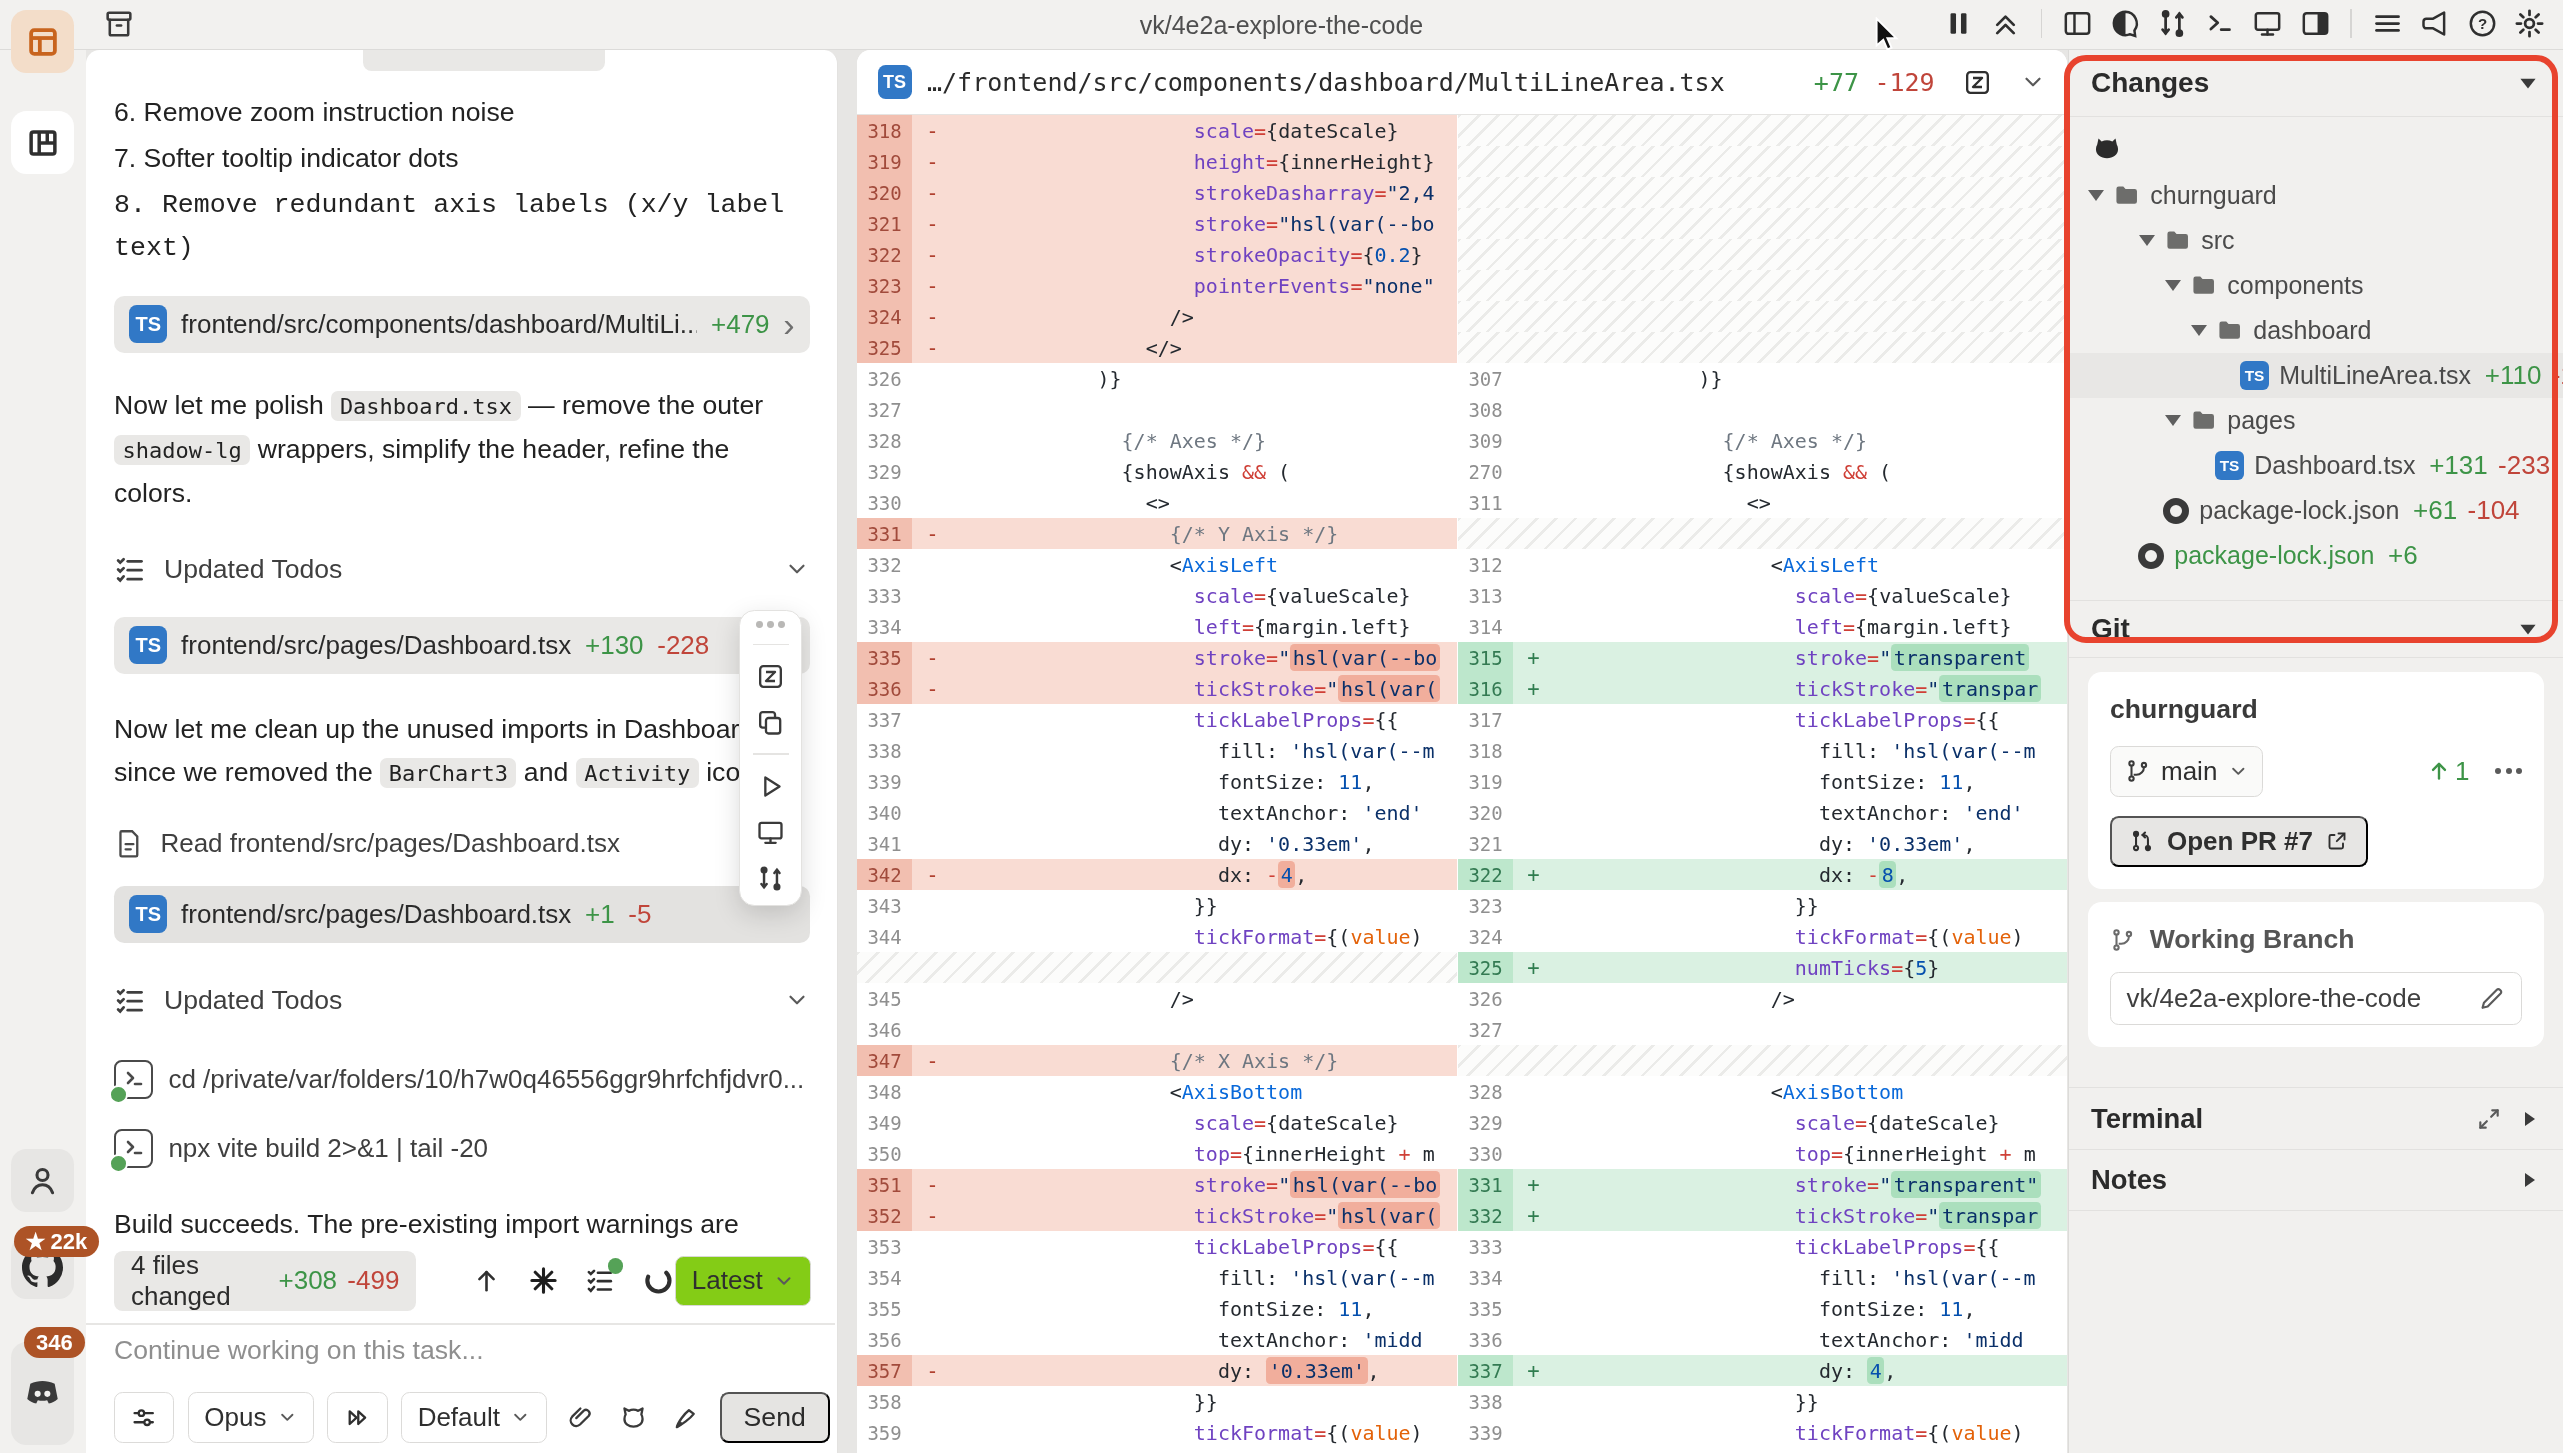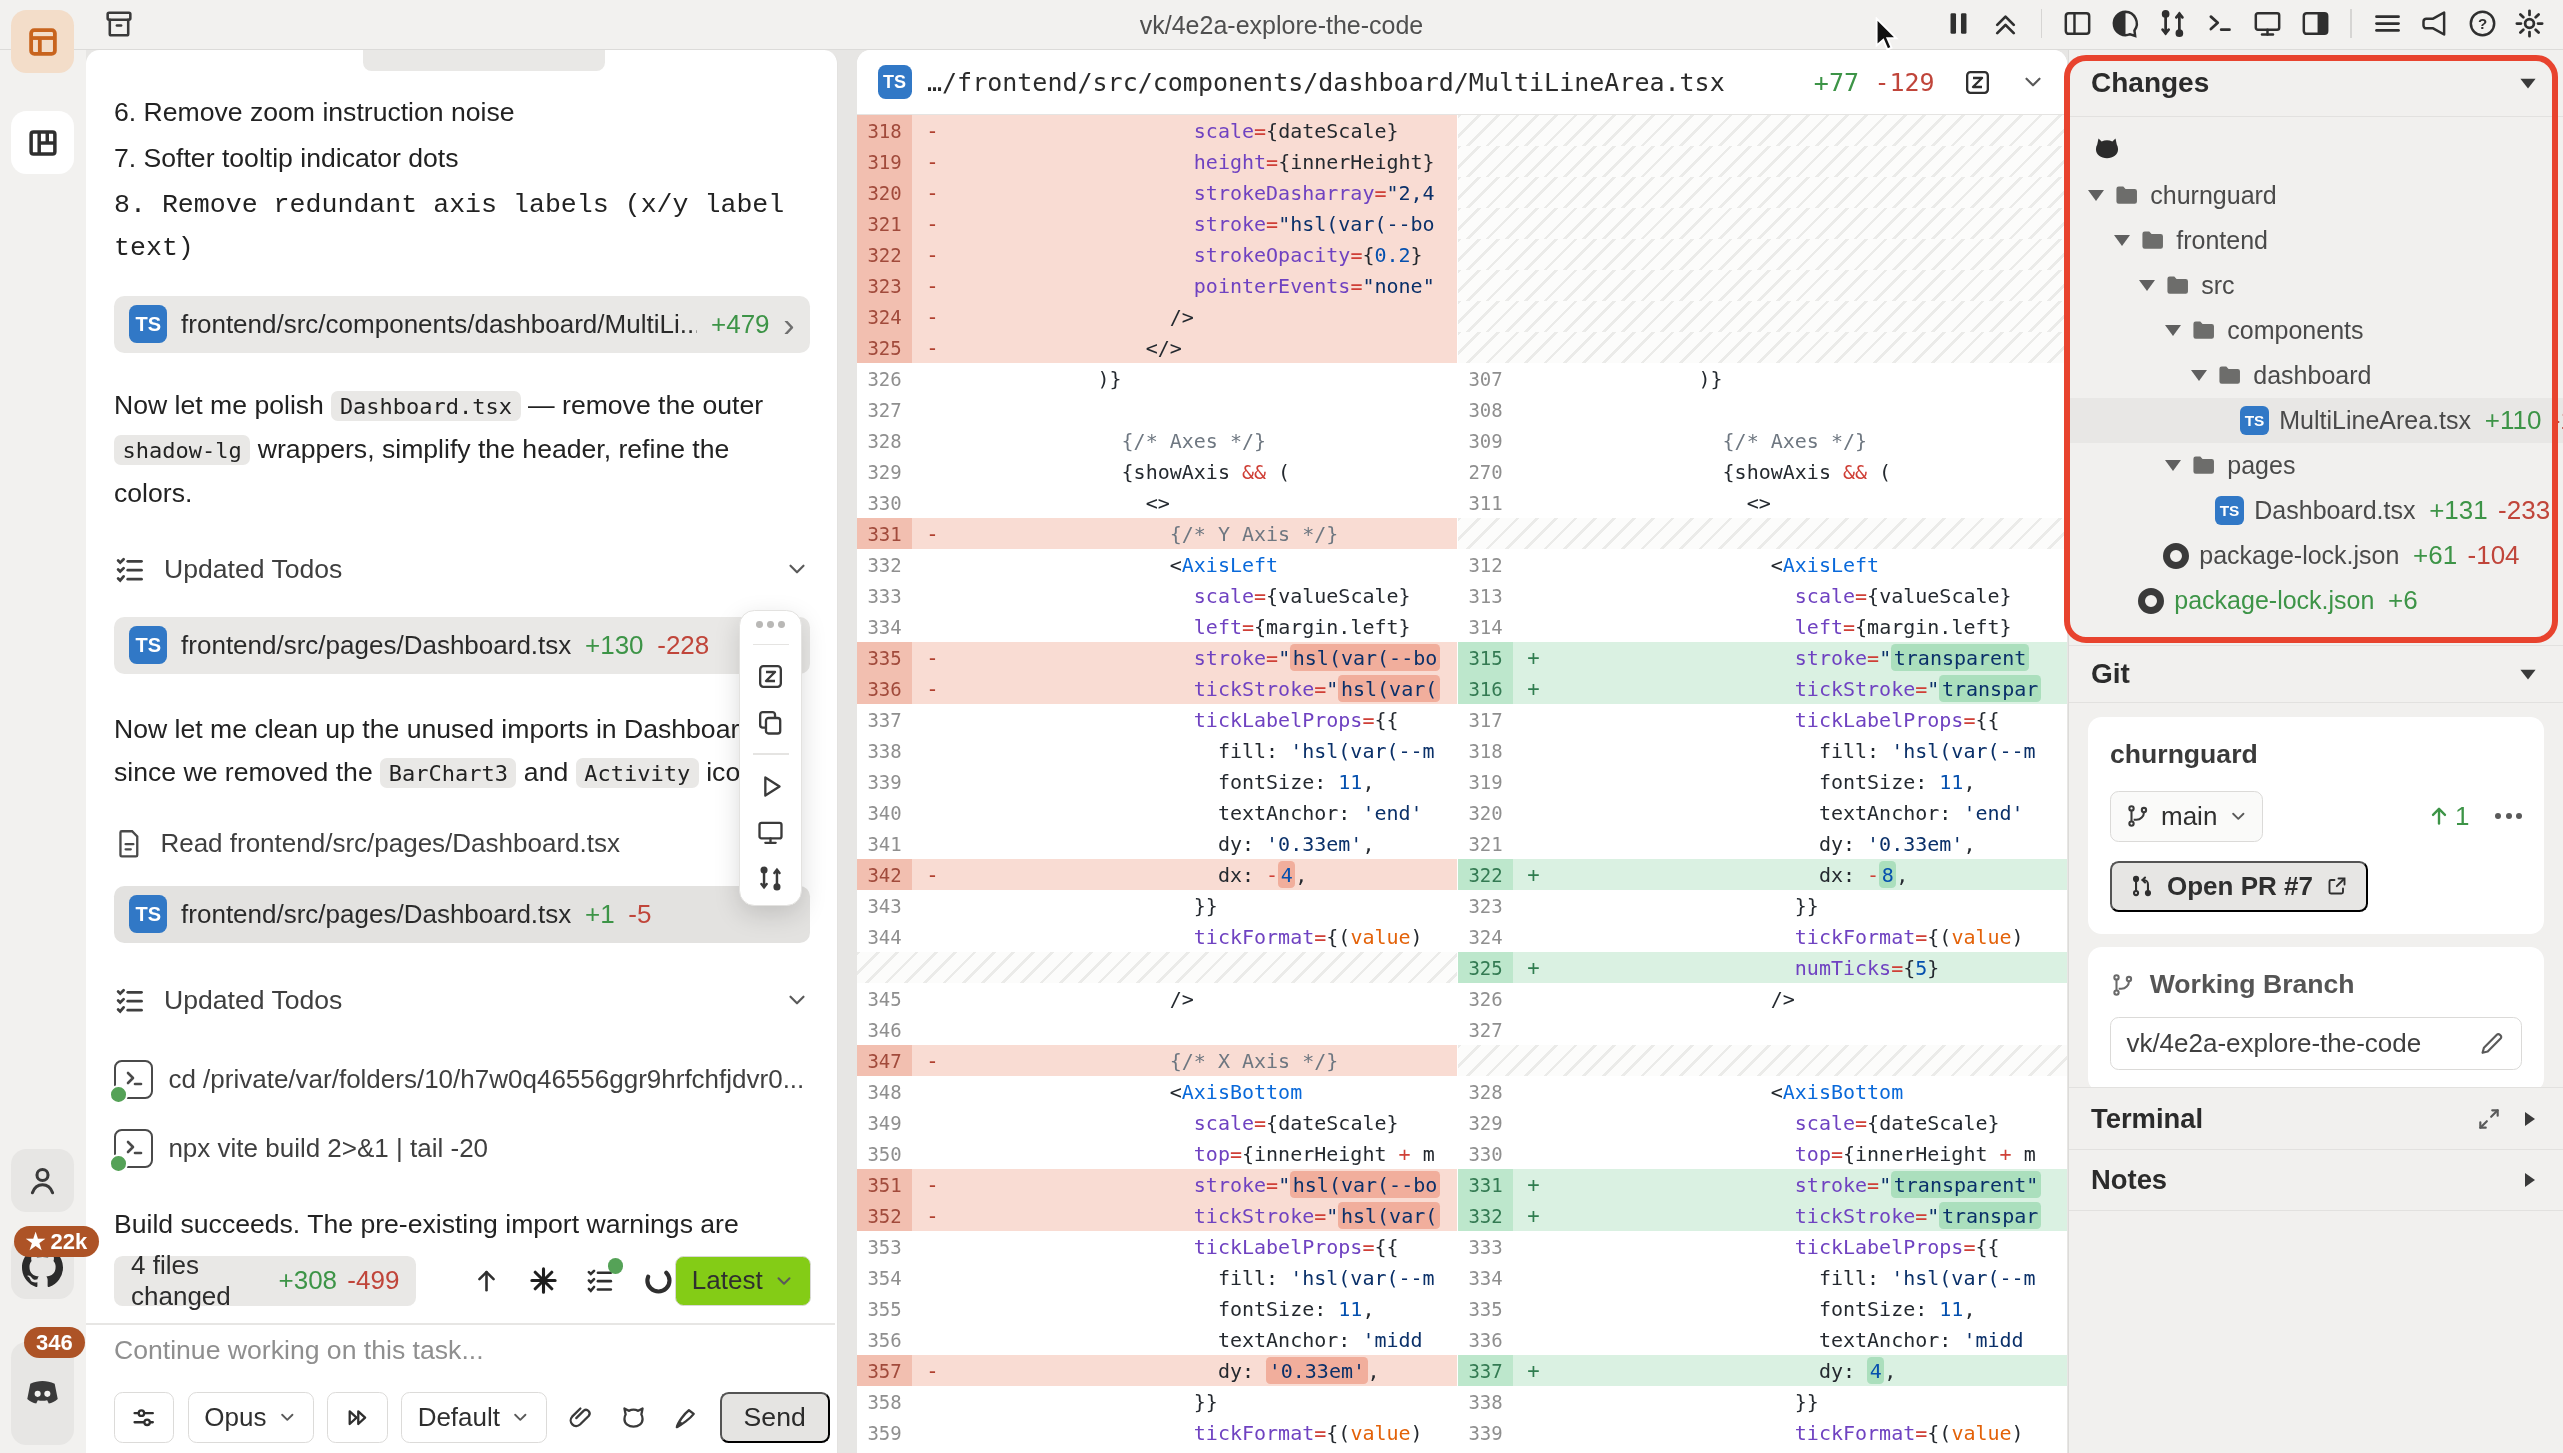--- a/index.html
+++ b/index.html
@@ -42,21 +42,21 @@
 .fc-chev{margin-left:auto;color:#6f6f6f;font-size:34px;line-height:34px;flex:none}
 .todo-row{display:flex;align-items:center;gap:17px;color:#3a3a3a;width:696px}
 .todo-lbl{font-size:26.6px;color:#3f3f3f}
 .row-chev{margin-left:auto}
 .tool-row{display:flex;align-items:center;gap:15.4px;font-size:26px;color:#3f3f3f;width:696px}
 .term-ic{position:relative;flex:none;width:39px;height:39px;border:2.1px solid #4a4a4a;border-radius:7.7px;display:flex;align-items:center;justify-content:center}
 .term-ic::after{content:'';position:absolute;left:-6.9px;bottom:-6.9px;width:14.6px;height:14.6px;border-radius:50%;background:#55a257;border:2.6px solid #fff}
 
 .composer{position:absolute;left:0;right:1.7px;bottom:0;height:206px;background:#fff}
 .status-row{position:absolute;top:5.1px;left:28px;right:24px;height:55px;display:flex;align-items:center}
-.files-pill{background:#e9e8e6;border-radius:8.6px;height:50px;display:flex;align-items:center;padding:0 17px;gap:10.3px;font-size:26px;color:#2c2c2c}
+.files-pill{background:#e9e8e6;border-radius:8.6px;height:60px;display:flex;align-items:center;padding:0 17px;gap:10.3px;font-size:26px;color:#2c2c2c}
 .st-icons{display:flex;align-items:center;gap:26px;margin-left:55px}
 .chk-wrap{position:relative}
 .chk-dot{position:absolute;right:-6.9px;top:-6.9px;width:15.4px;height:15.4px;border-radius:50%;background:#55a257}
 .latest-btn{margin-left:auto;height:50px;border:1.7px solid #d9d8d6;border-radius:8.6px;background:#84cc16;display:flex;align-items:center;gap:10.3px;padding:0 15.4px;font-size:26px;color:#2f2f2f}
 .comp-divider{position:absolute;top:75px;left:0;right:0;height:1.7px;background:#e7e6e4}
 .comp-input{position:absolute;top:87px;left:28px;right:24px;font-size:26.6px;color:#8f8f8f}
 .comp-actions{position:absolute;left:28px;right:24px;bottom:10.3px;height:53px;display:flex;align-items:center;gap:13.7px}
 .c-btn{height:51px;border:1.7px solid #dcdbd9;border-radius:8.6px;background:#fff;display:flex;align-items:center;justify-content:center;font-size:26px;color:#2f2f2f;padding:0 15.4px;gap:10.3px}
 .c-ico{border:none;background:none;padding:0 5.1px}
 .send-btn{margin-left:auto;background:#e5e4e2;height:51px;border-radius:8.6px;padding:0 22px;font-size:26.6px;color:#2b2b2b;display:flex;align-items:center}
@@ -1025,29 +1025,20 @@
     <div id="tree">
         <div class="t-row" style="padding-left: 19px;">
           <span class="t-caret"></span>
           <span class="t-ico">
             <svg width="27.4" height="27.4" viewBox="0 0 24 24">
               <path d="M3 6a2 2 0 0 1 2-2h4l2 2.2h8a2 2 0 0 1 2 2V17a2 2 0 0 1-2 2H5a2 2 0 0 1-2-2V6z" fill="#6d6d6b"></path>
             </svg>
           </span>
           <span class="t-name">churnguard</span>
         </div>
-        <div class="t-row" style="padding-left: 45px;">
-          <span class="t-caret"></span>
-          <span class="t-ico">
-            <svg width="27.4" height="27.4" viewBox="0 0 24 24">
-              <path d="M3 6a2 2 0 0 1 2-2h4l2 2.2h8a2 2 0 0 1 2 2V17a2 2 0 0 1-2 2H5a2 2 0 0 1-2-2V6z" fill="#6d6d6b"></path>
-            </svg>
-          </span>
-          <span class="t-name">frontend</span>
-        </div>
         <div class="t-row" style="padding-left: 70px;">
           <span class="t-caret"></span>
           <span class="t-ico">
             <svg width="27.4" height="27.4" viewBox="0 0 24 24">
               <path d="M3 6a2 2 0 0 1 2-2h4l2 2.2h8a2 2 0 0 1 2 2V17a2 2 0 0 1-2 2H5a2 2 0 0 1-2-2V6z" fill="#6d6d6b"></path>
             </svg>
           </span>
           <span class="t-name">src</span>
         </div>
         <div class="t-row" style="padding-left: 96px;">

